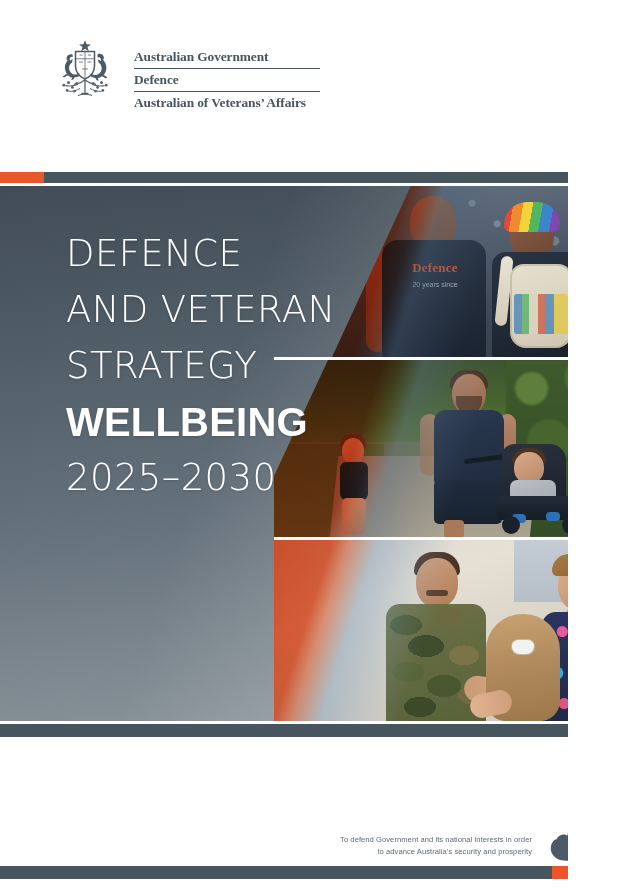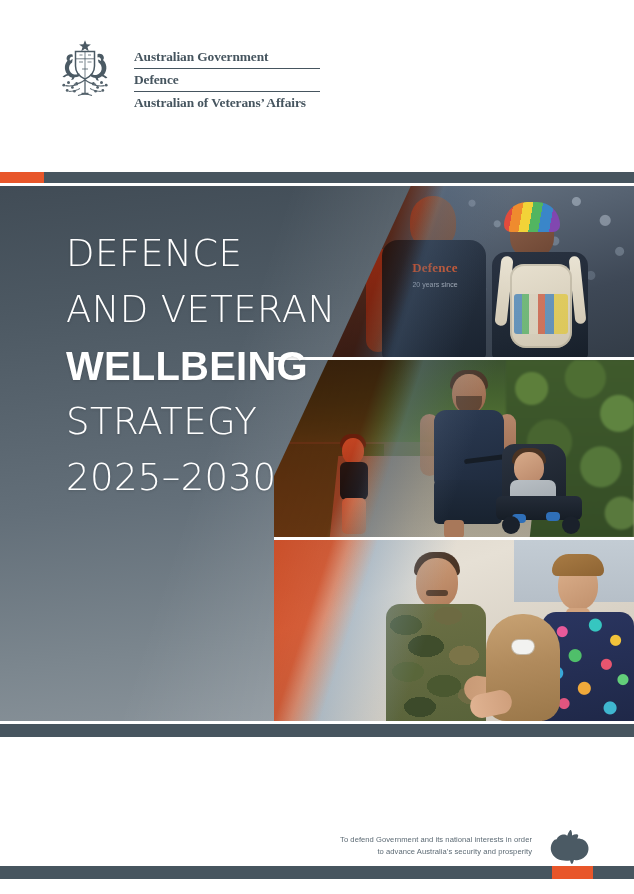--- a/index.html
+++ b/index.html
@@ -6,21 +6,21 @@
 
   html, body {
     width: 634px;
     height: 894px;
     background: #ffffff;
     font-family: "Liberation Sans", sans-serif;
   }
 
   .page {
     position: relative;
-    width: 634px;
+    width: 568px;
     height: 894px;
     background: #ffffff;
     overflow: hidden;
   }
 
   
   .masthead {
     position: absolute;
     left: 48px;
     top: 38px;
@@ -696,22 +696,22 @@
         </div>
       </div>
 
       <div class="photo-gap photo-gap-a"></div>
       <div class="photo-gap photo-gap-b"></div>
     </div>
 
     <div class="title-block">
       <div class="tl tl-light">DEFENCE</div>
       <div class="tl tl-light tl-sp">AND VETERAN</div>
+      <div class="tl tl-light tl-sp">STRATEGY</div>
       <div class="tl tl-bold tl-sp">WELLBEING</div>
-      <div class="tl tl-light tl-sp">STRATEGY</div>
       <div class="tl tl-light tl-sp">2025–2030</div>
     </div>
   </div>
 
   <div class="midbar"></div>
 
   <div class="footer">
     <div class="footer-inner">
       <div class="footer-text">
         <div>To defend Government and its national interests in order</div>

